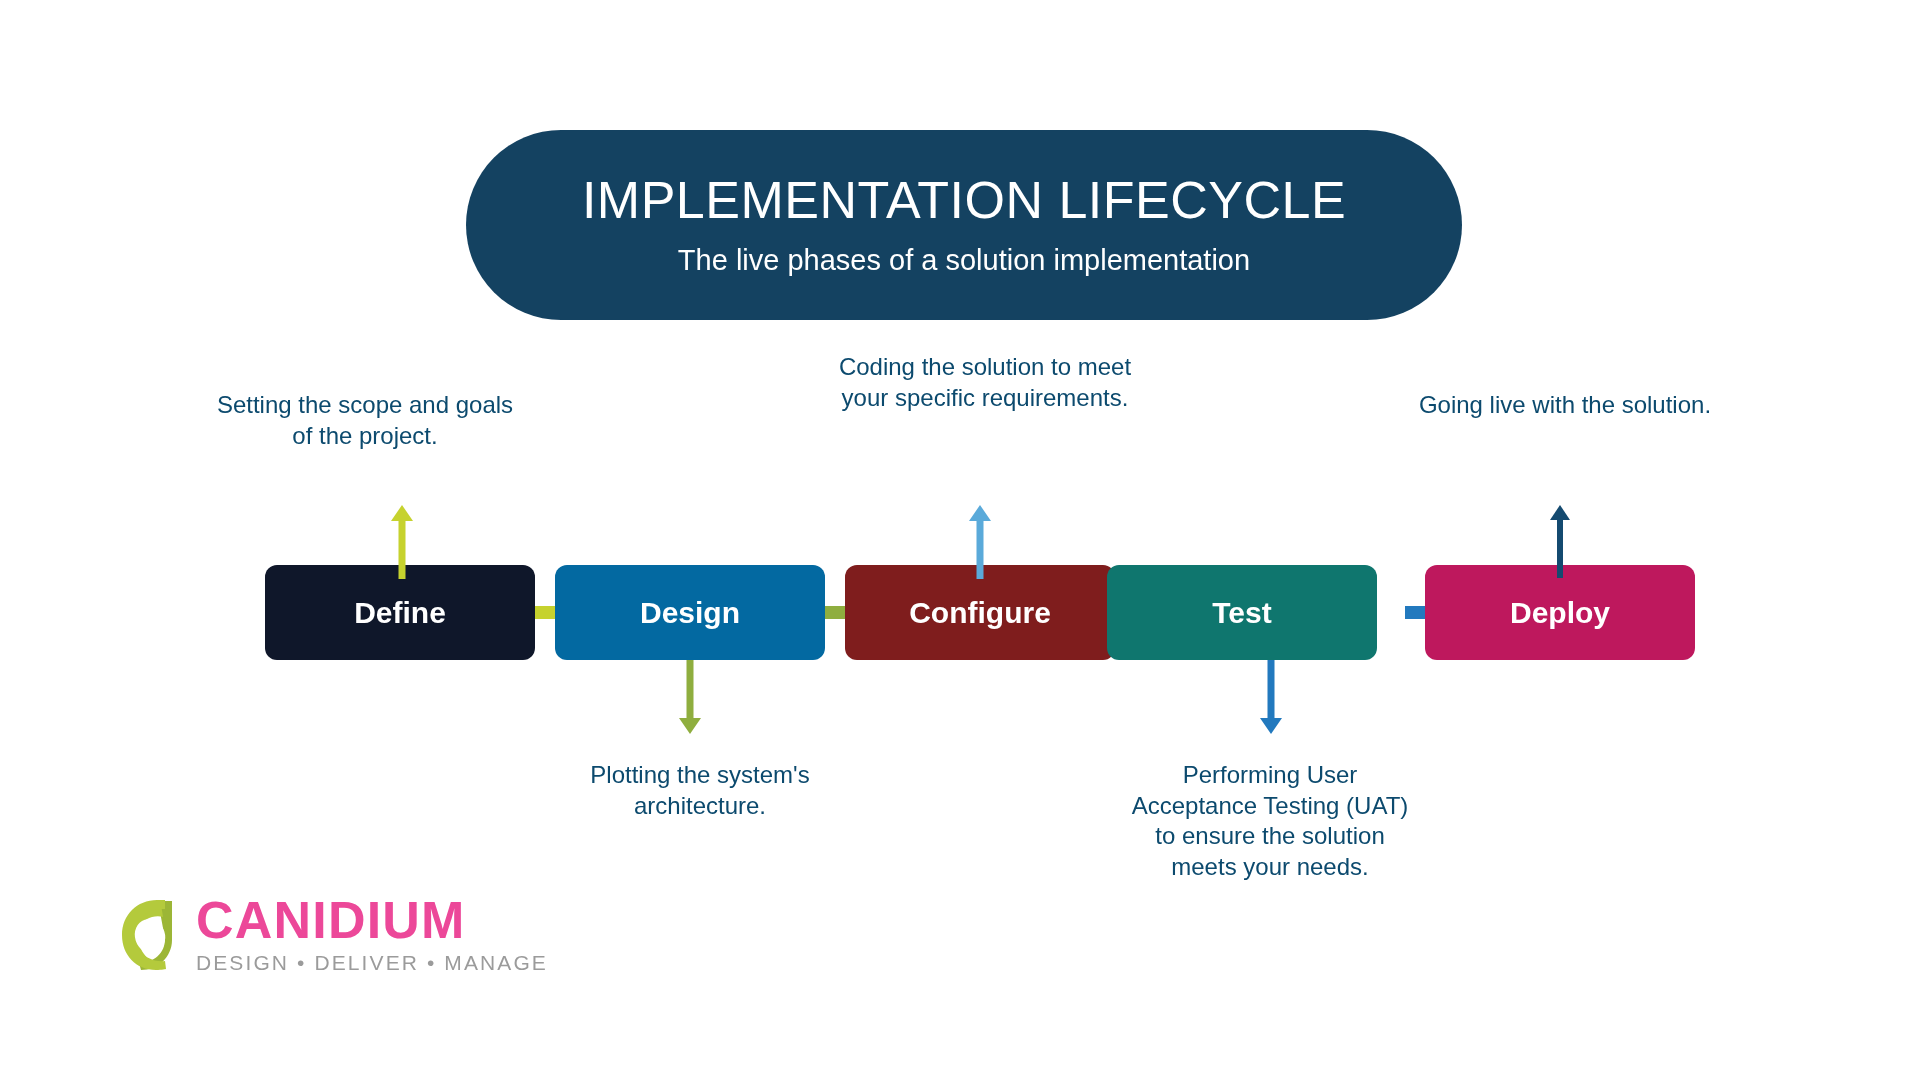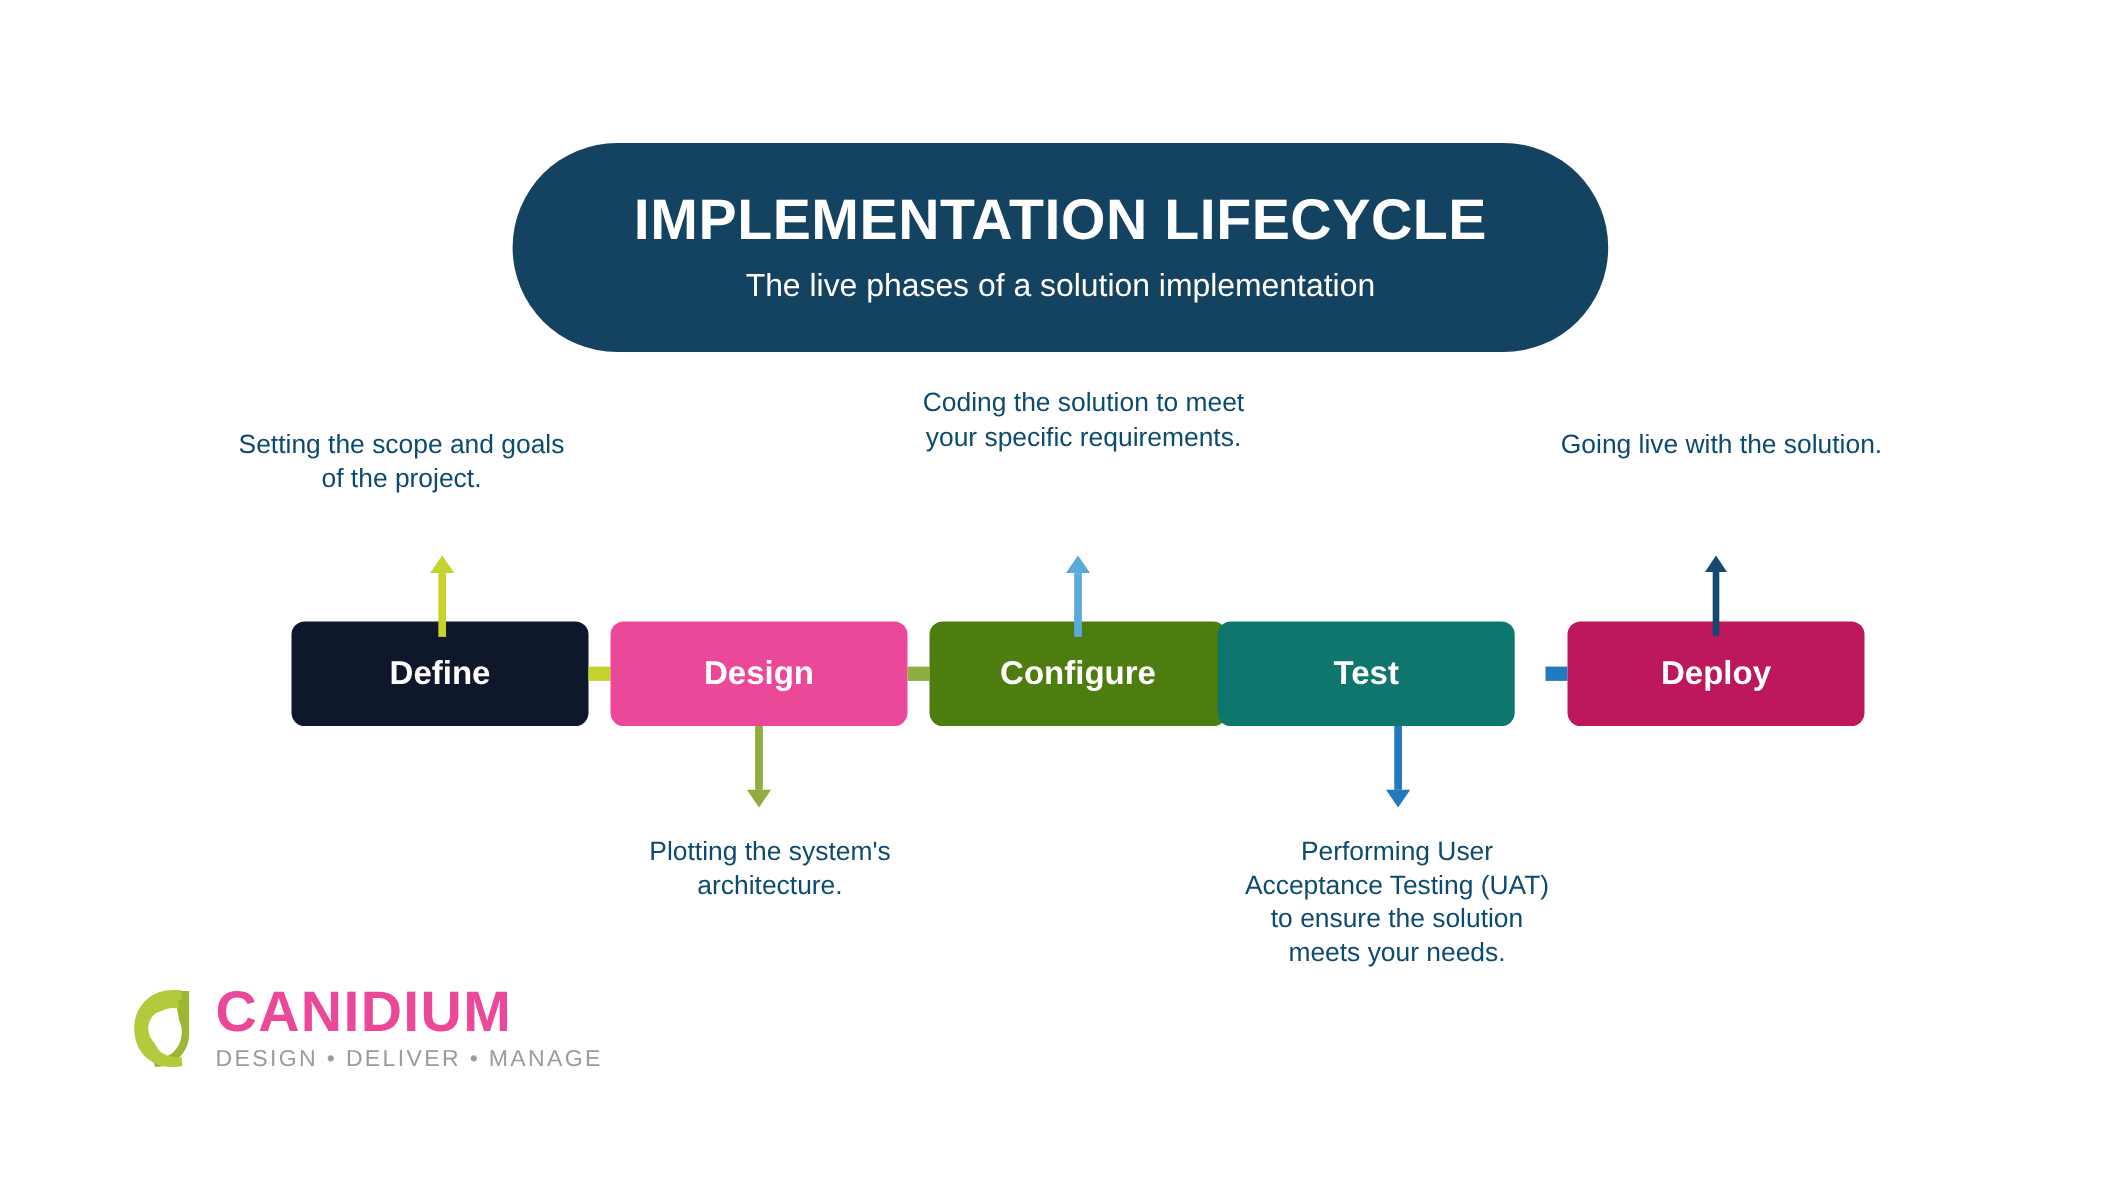--- a/index.html
+++ b/index.html
@@ -27,21 +27,21 @@
     border-radius: 95px;
     display: flex;
     flex-direction: column;
     align-items: center;
     justify-content: center;
     box-sizing: border-box;
   }
   .header-title {
     color: #ffffff;
     font-size: 52px;
-    font-weight: bold;
+    font-weight: normal;
     letter-spacing: 0.5px;
     line-height: 1.1;
     text-align: left;
     margin: 0 0 14px 0;
   }
   .header-subtitle {
     color: #ffffff;
     font-size: 29px;
     font-weight: normal;
     text-align: center;
@@ -152,25 +152,25 @@
 <div class="header-banner">
   <div class="header-title">IMPLEMENTATION LIFECYCLE</div>
   <div class="header-subtitle">The live phases of a solution implementation</div>
 </div>
 
 <div class="flow-row" id="flow-row">
     <div class="phase-box" style="left: 0px; width: 270px; background: #0f172a;">
       <span class="phase-label">Define</span>
     </div>
     <div class="connector" style="left: 270px; width: 20px; background: rgb(198, 210, 46);"></div>
-    <div class="phase-box" style="left: 290px; width: 270px; background: #ec4899;">
+    <div class="phase-box" style="left: 290px; width: 270px; background: #0369a1;">
       <span class="phase-label">Design</span>
     </div>
     <div class="connector" style="left: 560px; width: 20px; background: rgb(143, 174, 63);"></div>
-    <div class="phase-box" style="left: 580px; width: 270px; background: #4d7c0f;">
+    <div class="phase-box" style="left: 580px; width: 270px; background: #7f1d1d;">
       <span class="phase-label">Configure</span>
     </div>
     <div class="connector" style="left: 850px; width: 20px; background: rgb(90, 170, 218);"></div>
     <div class="phase-box" style="left: 842px; width: 270px; background: #0f766e;">
       <span class="phase-label">Test</span>
     </div>
     <div class="connector" style="left: 1140px; width: 20px; background: rgb(34, 121, 190);"></div>
     <div class="phase-box" style="left: 1160px; width: 270px; background: #be185d;">
       <span class="phase-label">Deploy</span>
     </div>

